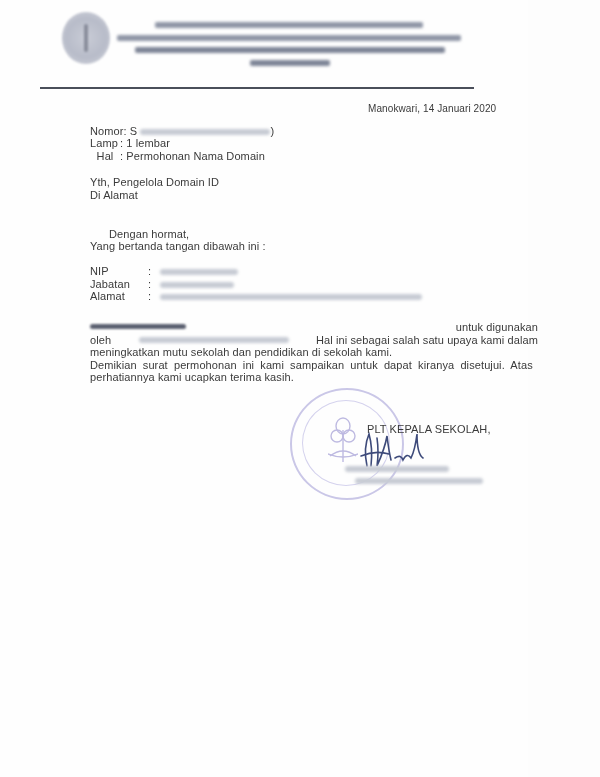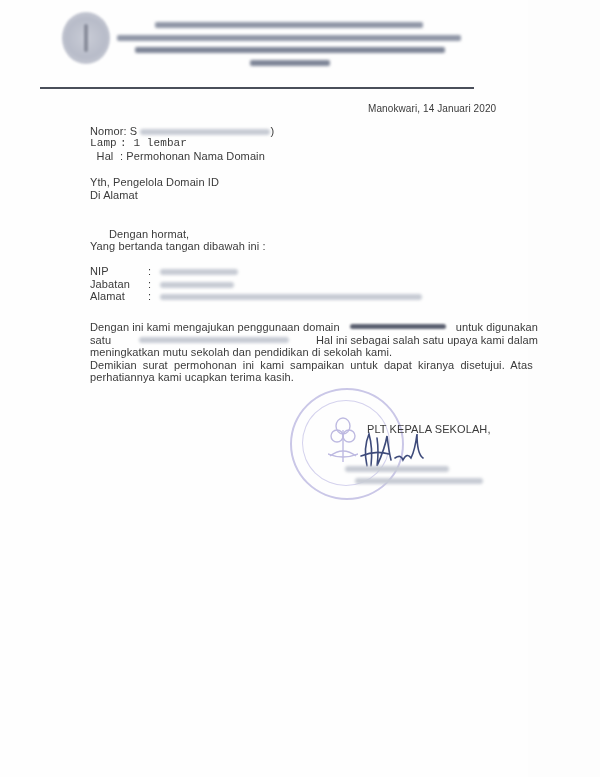--- a/index.html
+++ b/index.html
@@ -48,21 +48,21 @@
   <div class="kop-line" style="left:250px; top:60px; width:80px; background:#7e8597;"></div>
   <div class="rule"></div>
 
   <div class="text" style="left:368px; top:103px; font-size:10px;">Manokwari, 14 Januari 2020</div>
 
   <div class="text" style="left:90px; top:125px;">
     <span>Nomor</span><span>:</span>
     <span>S</span>
     <span class="blur" style="width:130px;"></span>)
   </div>
-  <div class="text" style="left:90px; top:137px;font-family:Liberation Mono, monospace;">
+  <div class="text" style="left:90px; top:137px;">
     <span style="display:inline-block; width:30px;">Lamp</span><span>:</span>
     <span>1 lembar</span>
   </div>
   <div class="text" style="left:90px; top:150px;text-align:center;">
     <span style="display:inline-block; width:30px;">Hal</span><span>:</span>
     <span>Permohonan  Nama  Domain</span>
   </div>
 
   <div class="text" style="left:90px; top:176px;">Yth,  Pengelola Domain  ID</div>
   <div class="text" style="left:90px; top:189px;">Di  Alamat</div>
@@ -77,26 +77,25 @@
   <div class="text" style="left:90px; top:278px;">
     <span style="display:inline-block; width:58px;">Jabatan</span><span>:</span>
     <span class="blur" style="width:74px; margin-left:6px;"></span>
   </div>
   <div class="text" style="left:90px; top:290px;">
     <span style="display:inline-block; width:58px;">Alamat</span><span>:</span>
     <span class="blur" style="width:262px; margin-left:6px;"></span>
   </div>
 
   <div class="text" style="left:90px; top:321px; width:448px; display:flex; justify-content:space-between;">
-    <span>Dengan ini kami mengajukan penggunaan domain</span>
     <span class="blur dark" style="width:96px; margin-top:3px;"></span>
     <span>untuk digunakan</span>
   </div>
   <div class="text" style="left:90px; top:334px; width:448px; display:flex; justify-content:space-between;">
-    <span>satu</span>
+    <span>oleh</span>
     <span class="blur" style="width:150px; margin-top:3px;"></span>
     <span>Hal ini sebagai salah satu upaya kami dalam</span>
   </div>
   <div class="text" style="left:90px; top:346px;">meningkatkan mutu sekolah dan pendidikan di sekolah kami.</div>
 
   <div class="text" style="left:90px; top:371px;">perhatiannya kami ucapkan terima kasih.</div>
   <div class="text" style="left:90px; top:359px; width:448px; display:flex; justify-content:space-between;">
     <span style="word-spacing:3px;">Demikian surat permohonan ini kami sampaikan untuk dapat kiranya disetujui. Atas</span>
   </div>
 

